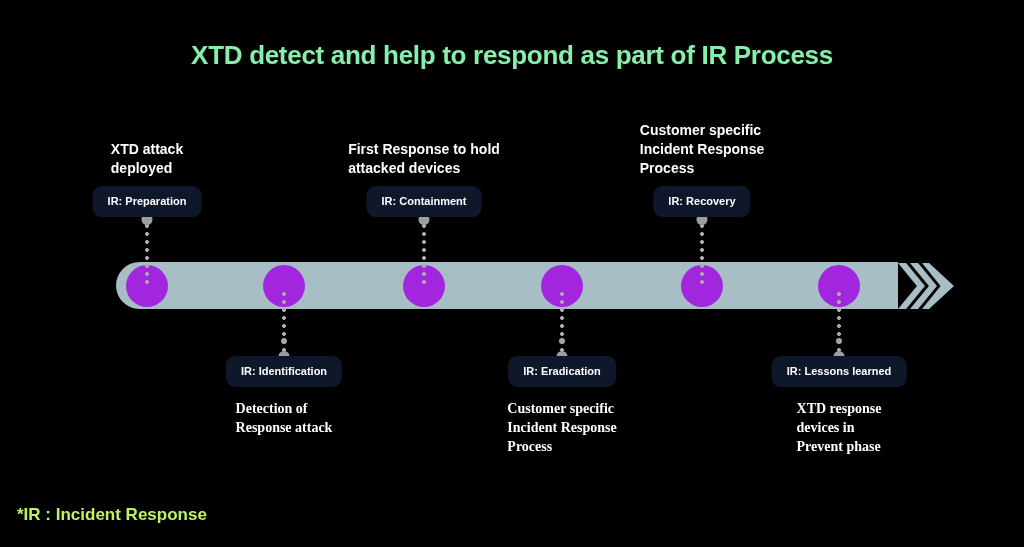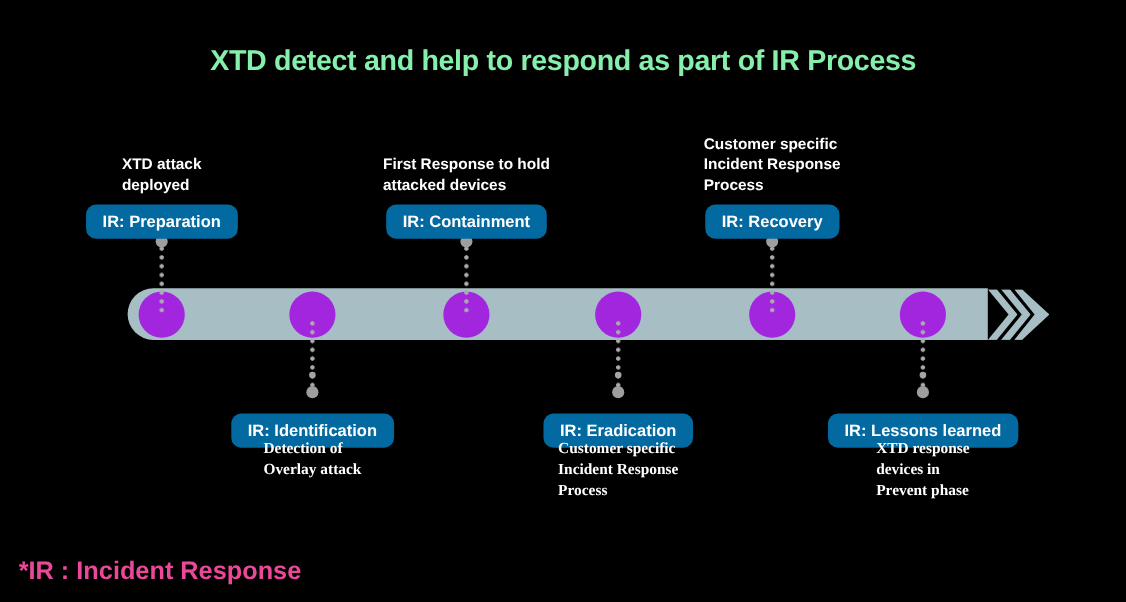--- a/index.html
+++ b/index.html
@@ -114,31 +114,31 @@
     background: #A5A5A5;
     bottom: 8px;
   }
 
   
   .badge {
     position: absolute;
     left: 0;
     transform: translateX(-50%);
     white-space: nowrap;
-    background: #0369a1;
+    background: #0f172a;
     color: #ffffff;
-    font-size: 15px;
+    font-size: 11px;
     font-weight: 700;
     line-height: 21px;
     padding: 5px 15px;
     border-radius: 9px;
     z-index: 4;
   }
   .stage.top .badge    { top: 186px; }
-  .stage.bottom .badge { top: 376px; text-align: center; }
+  .stage.bottom .badge { top: 356px; text-align: center; }
 
   
   .note {
     position: absolute;
     left: 0;
     transform: translateX(-50%);
     font-size: 14px;
     font-weight: 700;
     line-height: 19px;
     color: #ffffff;
@@ -146,23 +146,23 @@
     z-index: 4;
   }
   .stage.top .note    { bottom: 369px; }
   .stage.bottom .note { top: 399px; font-family: Liberation Serif, serif; }
 
   
   .footnote {
     position: absolute;
     left: 17px;
     top: 505px;
-    font-size: 23px;
-    font-weight: 700;
-    color: #ec4899;
+    font-size: 17px;
+    font-weight: 700;
+    color: #bef264;
   }
 </style>
 </head>
 <body>
 
 <div class="canvas">
 
   <div class="title">XTD detect and help to respond as part of IR Process</div>
 
   <div class="bar"></div>
@@ -186,21 +186,21 @@
 
   <div class="stage bottom" style="--x:284px">
     <div class="node"></div>
     <div class="connector">
       <span class="mid-dot"></span>
       <span class="end-dot"></span>
     </div>
     <div class="badge">IR: Identification</div>
     <div class="note">
       <div>Detection of</div>
-      <div>Overlay attack</div>
+      <div>Response attack</div>
     </div>
   </div>
 
   <div class="stage top" style="--x:424px">
     <div class="node"></div>
     <div class="connector">
       <span class="end-dot"></span>
     </div>
     <div class="badge">IR: Containment</div>
     <div class="note">

